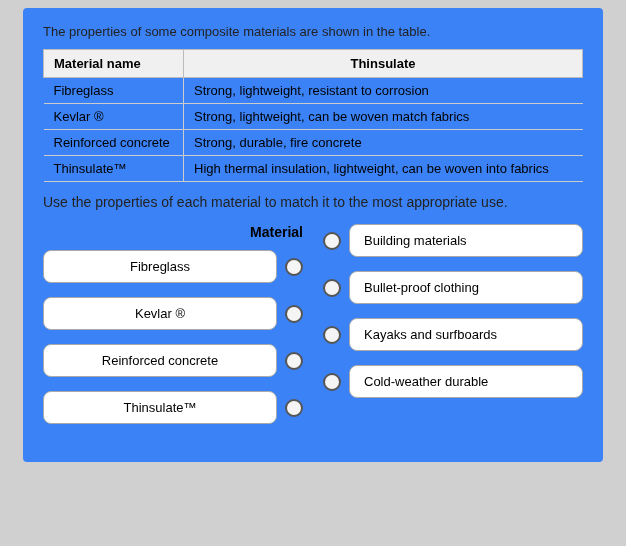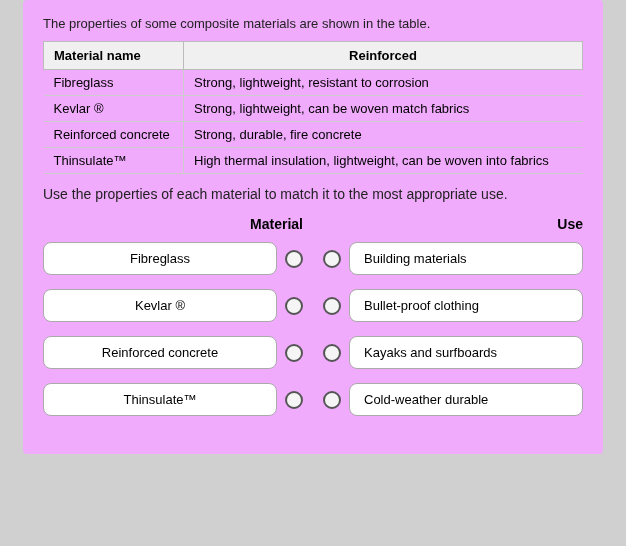--- a/index.html
+++ b/index.html
@@ -6,23 +6,23 @@
     body {
       font-family: Arial, sans-serif;
       background: #d0d0d0;
       width: 626px;
       min-height: 546px;
       display: flex;
       justify-content: center;
       align-items: flex-start;
     }
     .page {
-      background: #f0abfc;
+      background: #3b82f6;
       width: 580px;
-      margin: 0;
+      margin: 8px;
       padding: 16px 20px 24px 20px;
       border-radius: 4px;
     }
     .intro-text {
       font-size: 13px;
       color: #222;
       margin-bottom: 10px;
     }
     
     .materials-table {
@@ -128,21 +128,21 @@
 <body>
 
 <div class="page">
 
   <p class="intro-text">The properties of some composite materials are shown in the table.</p>
 
   <table class="materials-table">
     <thead>
       <tr>
         <th>Material name</th>
-        <th class="props-header">Reinforced</th>
+        <th class="props-header">Thinsulate</th>
       </tr>
     </thead>
     <tbody id="table-body">
     <tr>
           <td class="mat-name">Fibreglass</td>
           <td>Strong, lightweight, resistant to corrosion</td>
         </tr>
         <tr>
           <td class="mat-name">Kevlar ®</td>
           <td>Strong, lightweight, can be woven match fabrics</td>
@@ -178,21 +178,20 @@
             <div class="circle-connector"></div>
           </div>
           <div class="material-row">
             <div class="material-box">Thinsulate™</div>
             <div class="circle-connector"></div>
           </div>
         </div>
     </div>
 
     <div class="right-col">
-      <div class="col-header">Use</div>
       <div id="uses-list">
           <div class="use-row">
             <div class="circle-left"></div>
             <div class="use-box">Building materials</div>
           </div>
           <div class="use-row">
             <div class="circle-left"></div>
             <div class="use-box">Bullet-proof clothing</div>
           </div>
           <div class="use-row">

